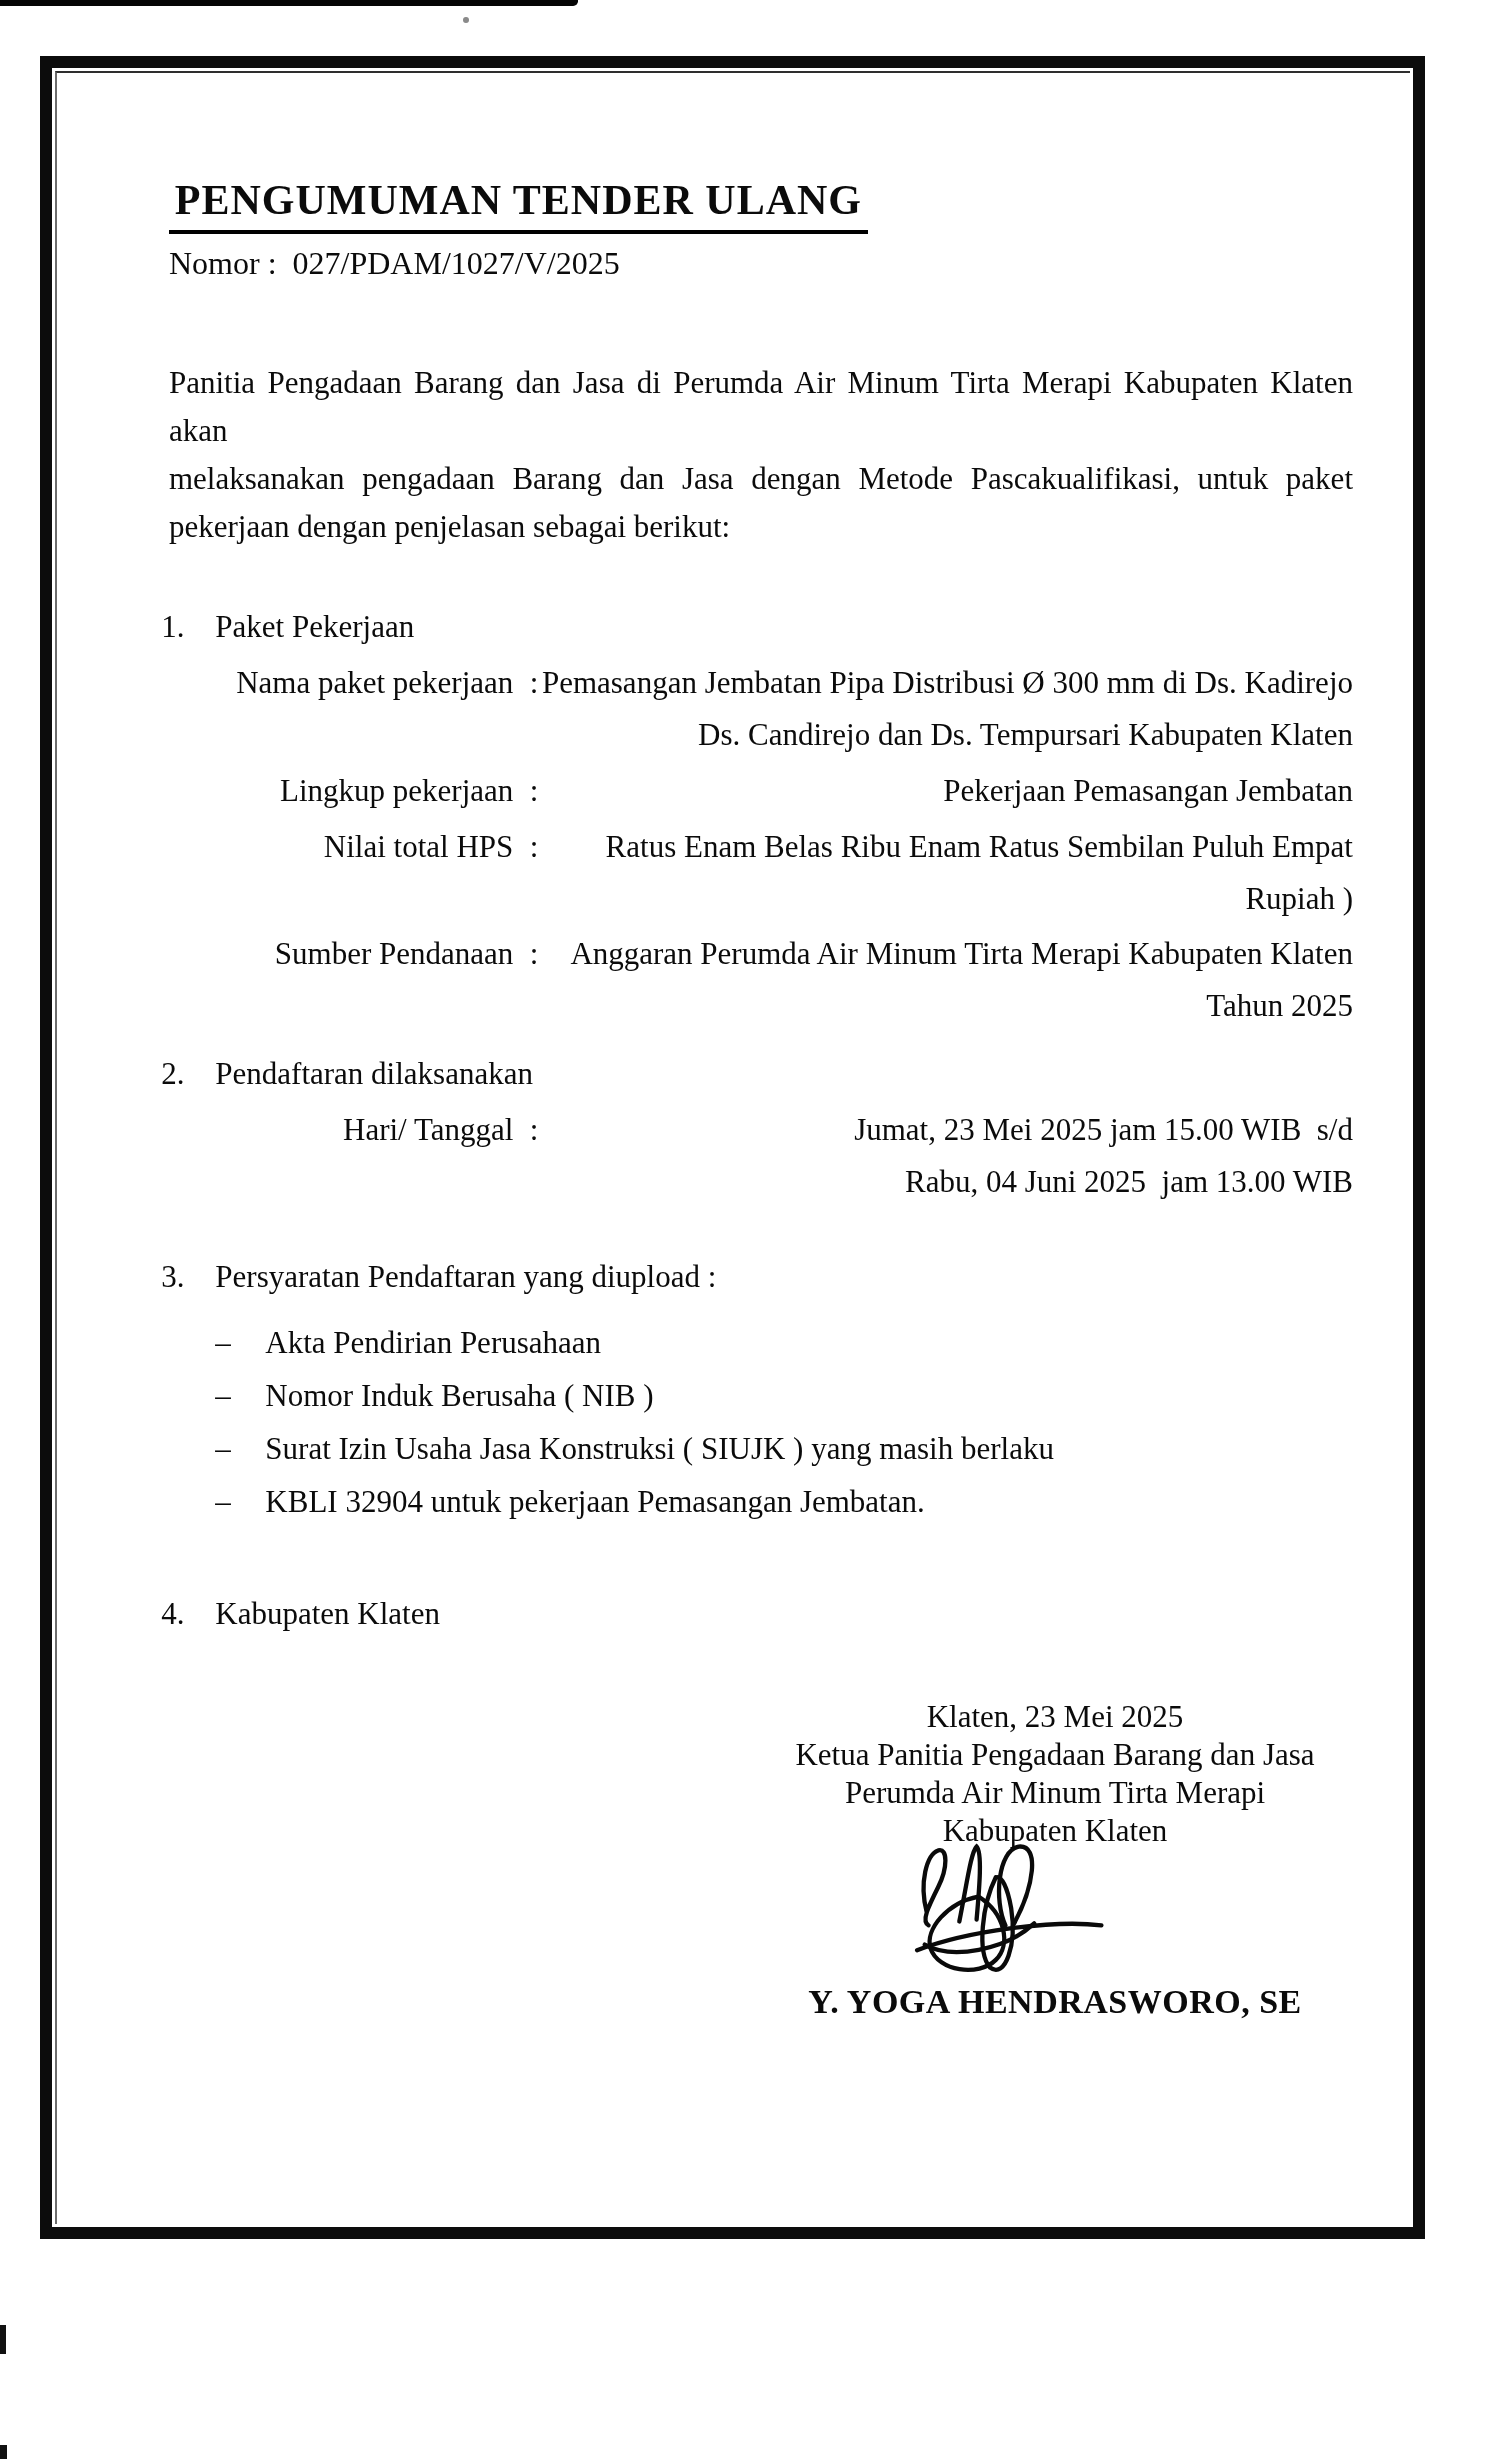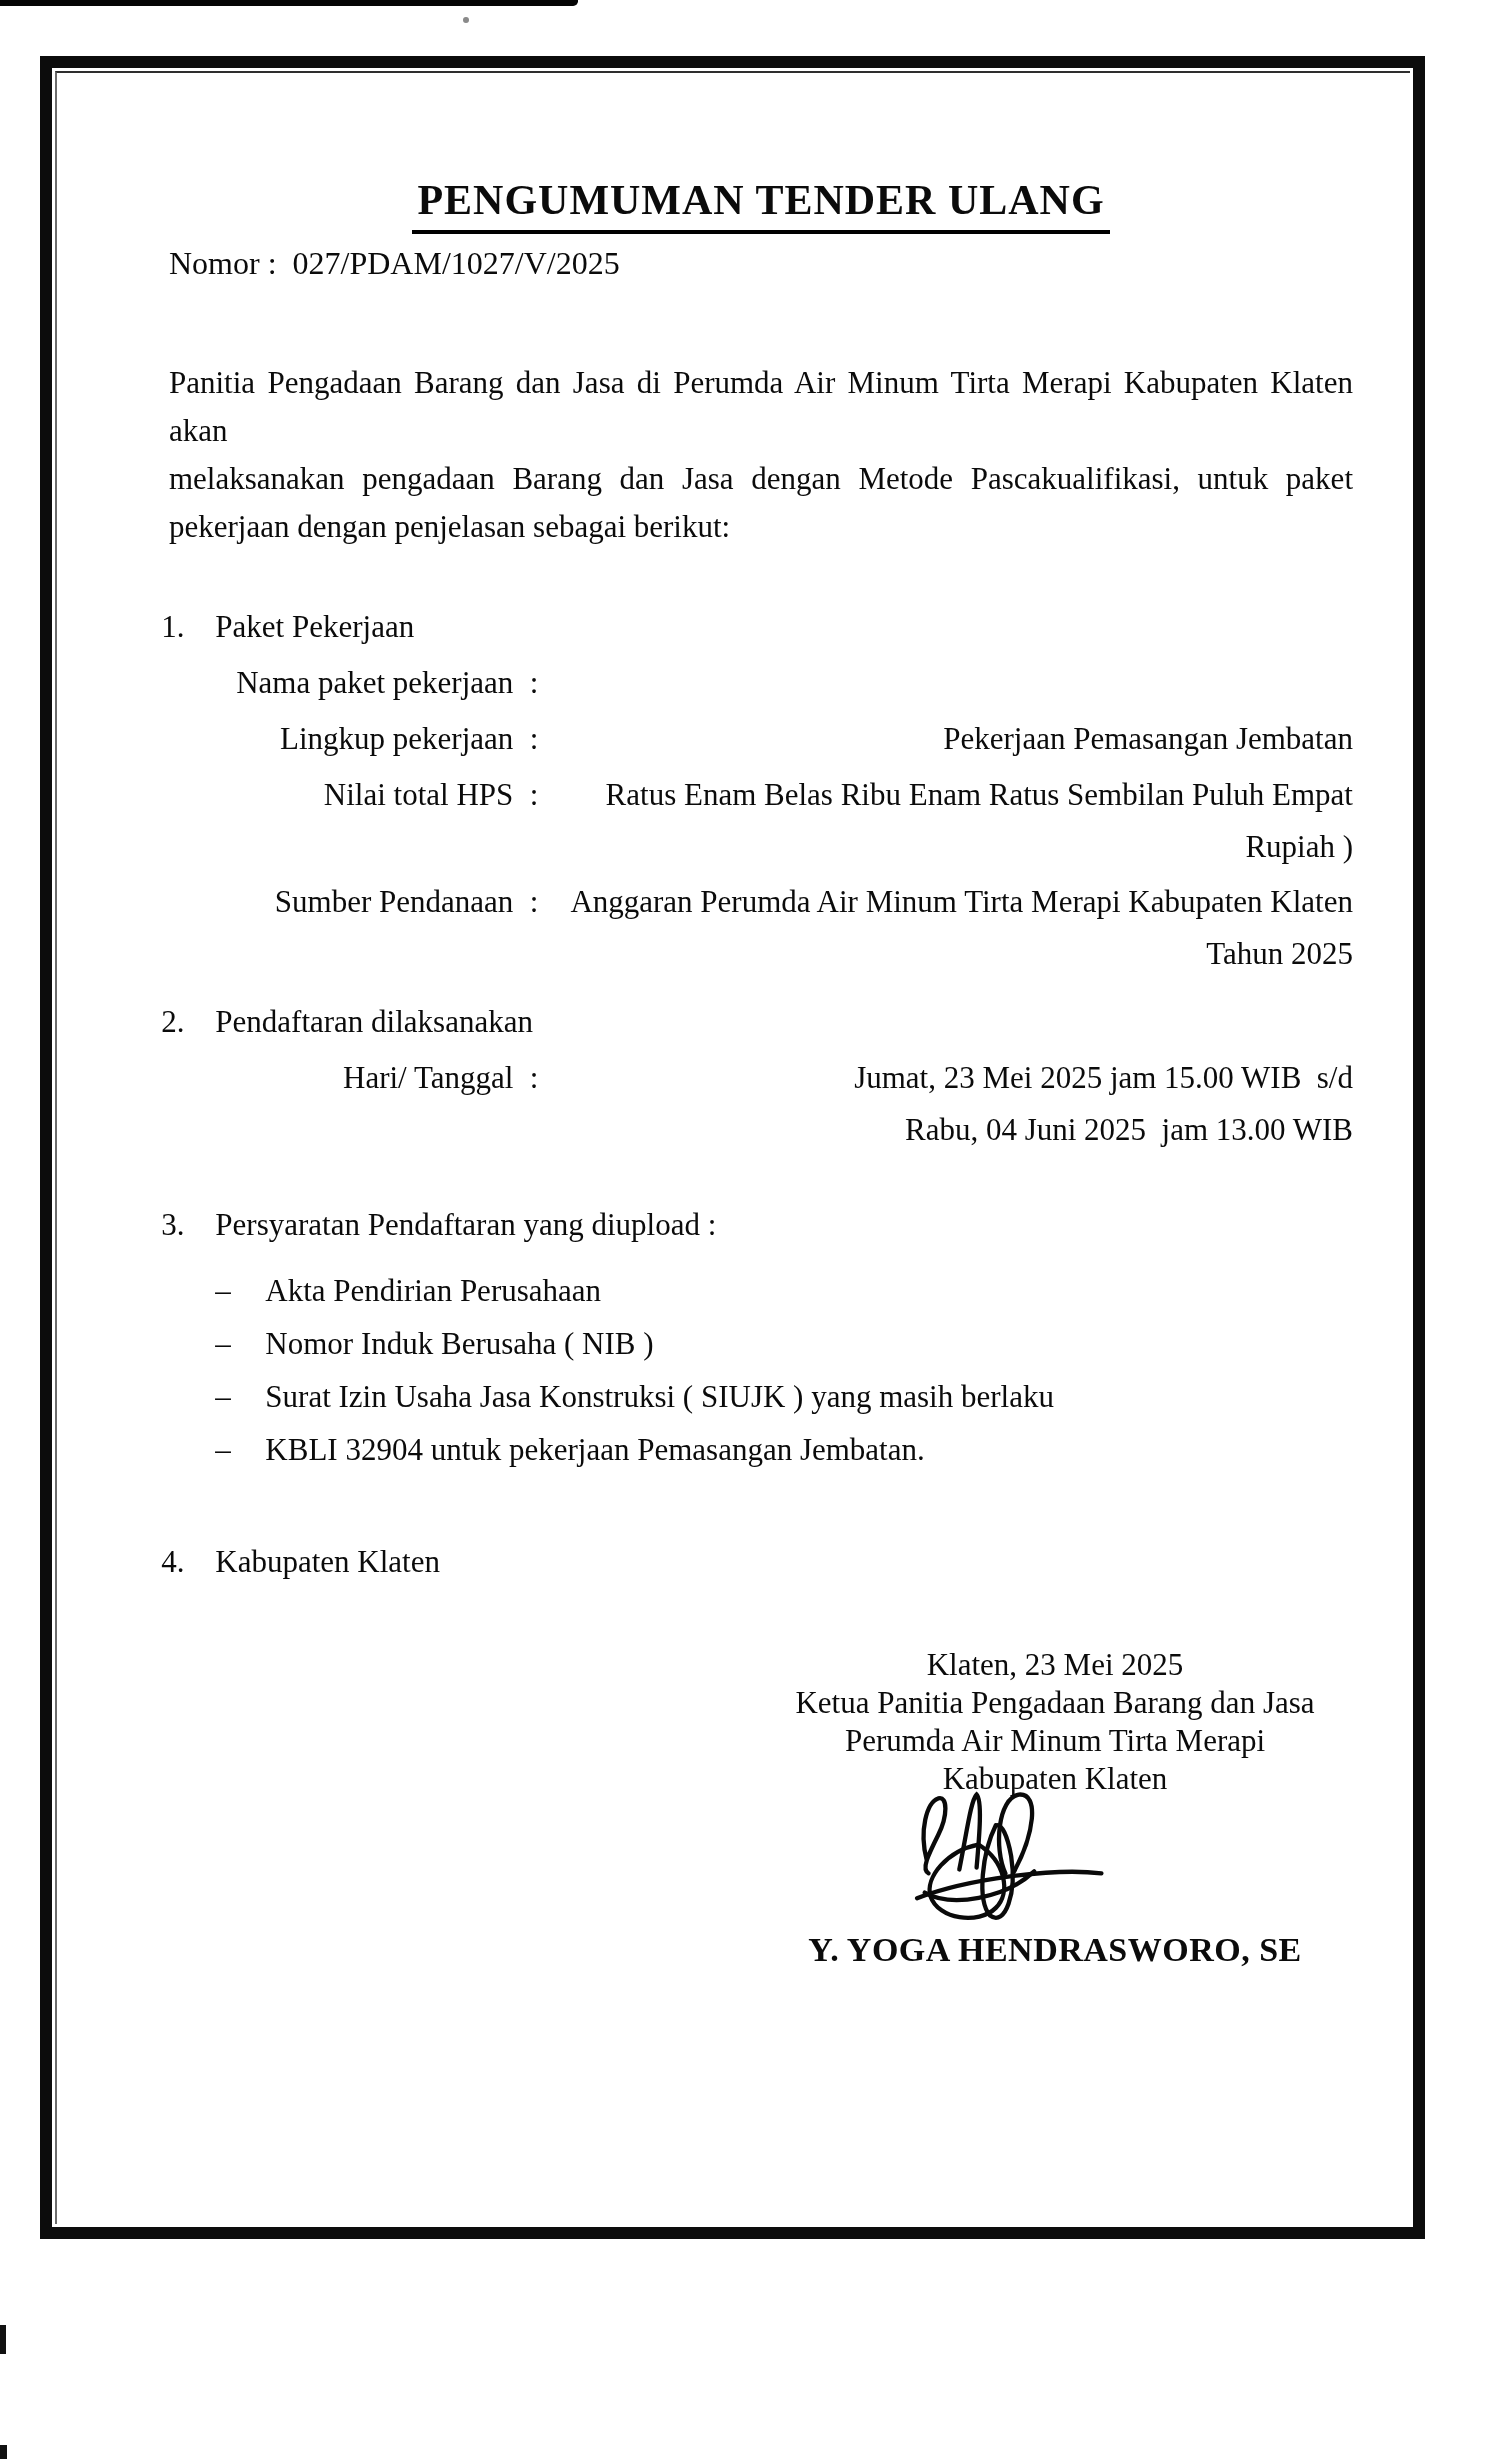--- a/index.html
+++ b/index.html
@@ -59,21 +59,21 @@
     border-left: 2.9px solid rgba(10,10,10,.6);
     pointer-events: none;
   }
   .content {
     position: absolute;
     inset: 0;
     padding: 108px 60px 0 117px;
     box-sizing: border-box;
     font-size: 31px;
   }
-  .title-wrap { text-align: center; }
+  .title-wrap { }
   .doc-title {
     display: inline-block;
     font-weight: bold;
     font-size: 42px;
     letter-spacing: 1px;
     border-bottom: 4.8px solid #000;
     padding: 0 5.8px 5.8px 5.8px;
     white-space: pre;
   }
   .doc-number {
@@ -176,20 +176,24 @@
       <div class="sections">
 
         <div class="sec sec-1">
           <div class="sec-num">1.</div>
           <div class="sec-body">
             <div class="sec-heading">Paket Pekerjaan</div>
 
             <div class="kv">
               <div class="kv-label">Nama paket pekerjaan</div>
               <div class="kv-colon">:</div>
+              <div class="kv-val">
+                <div class="val-line">Pemasangan Jembatan Pipa Distribusi Ø 300 mm di Ds. Kadirejo</div>
+                <div class="val-line cont">Ds. Candirejo dan Ds. Tempursari Kabupaten Klaten</div>
+              </div>
             </div>
 
             <div class="kv">
               <div class="kv-label">Lingkup pekerjaan</div>
               <div class="kv-colon">:</div>
               <div class="kv-val">
                 <div class="val-line">Pekerjaan Pemasangan Jembatan</div>
               </div>
             </div>
 

